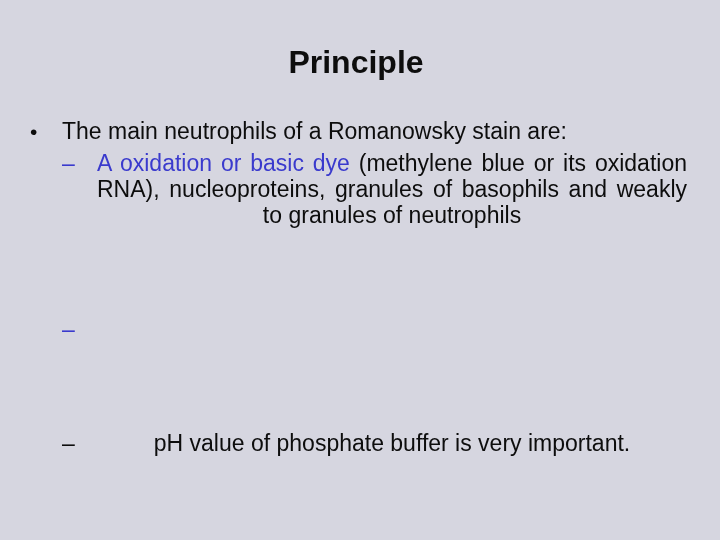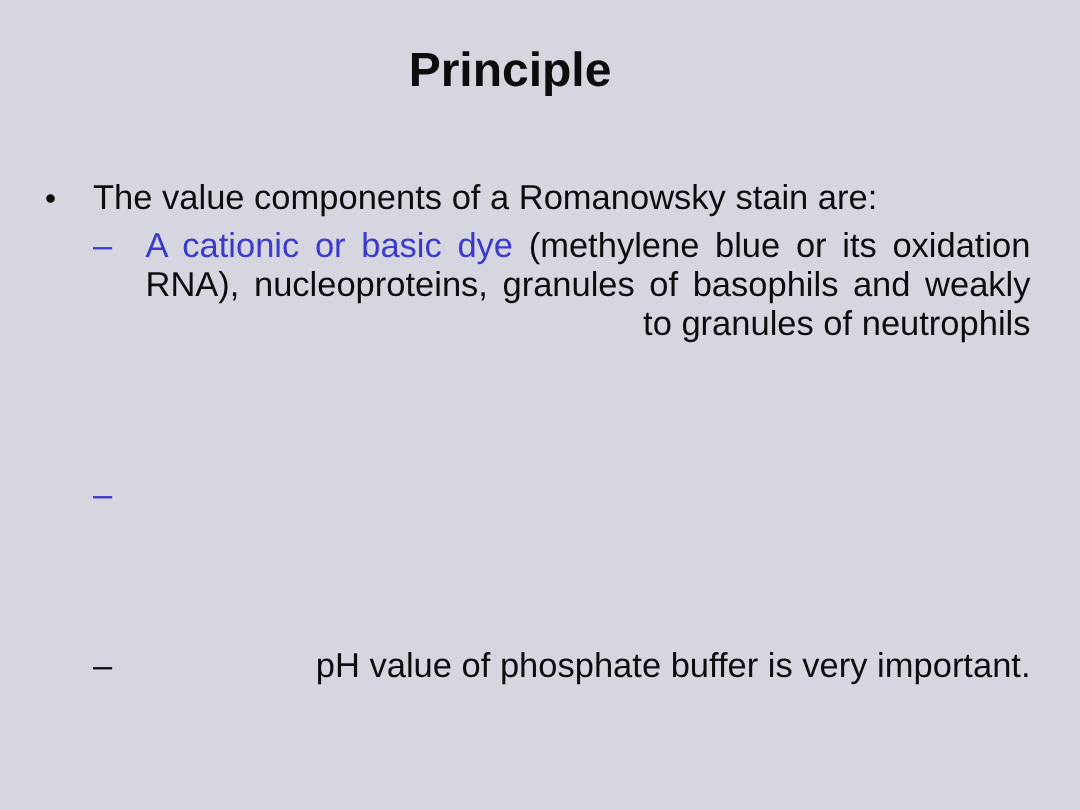--- a/index.html
+++ b/index.html
@@ -13,21 +13,21 @@
     position:relative;
     width:720px;height:540px;
     background:var(--bg);
     overflow:hidden;
     font-family:"Liberation Sans","DejaVu Sans",sans-serif;
     color:var(--text);
   }
   .title{
     position:absolute;
     top:28px;left:0;width:680px;
-    margin:0;
+    margin:16px;
     text-align:center;
     font-size:32px;
     font-weight:bold;
     line-height:36px;
     color:var(--text);
   }
   .bullet-row{
     position:absolute;
     left:30px;top:118px;
     font-size:23px;
@@ -47,39 +47,39 @@
     line-height:26px;
   }
   #sub-0{top:150px;}
   #sub-1{top:316px;}
   #sub-2{top:430px;}
   .sub .marker{
     position:absolute;
     left:-35px;top:0;
     line-height:26px;
   }
-  .line{line-height:26px;text-align:right;}
+  .line{line-height:26px;text-align:center;}
   .line.just{text-align:justify;text-align-last:justify;}
   .accent{color:var(--accent);}
 </style>
 </head>
 <body>
 
 <div class="slide">
 
   <h1 class="title">Principle</h1>
 
   <div class="bullet-row">
-    <span class="marker">•</span><span>The value components of a Romanowsky stain are:</span>
+    <span class="marker">•</span><span>The main neutrophils of a Romanowsky stain are:</span>
   </div>
 
   <div class="sub" id="sub-0">
     <span class="marker accent">–</span>
     <div class="sub-lines">
-        <div class="line just"><span class="accent">A cationic or basic dye</span><span> (methylene blue or its oxidation</span></div>
+        <div class="line just"><span class="accent">A oxidation or basic dye</span><span> (methylene blue or its oxidation</span></div>
         <div class="line just"><span>RNA), nucleoproteins, granules of basophils and weakly</span></div>
         <div class="line"><span>to granules of neutrophils</span></div>
       </div>
   </div>
 
   <div class="sub" id="sub-1">
     <span class="marker accent">–</span>
     <div class="sub-lines">
       </div>
   </div>

